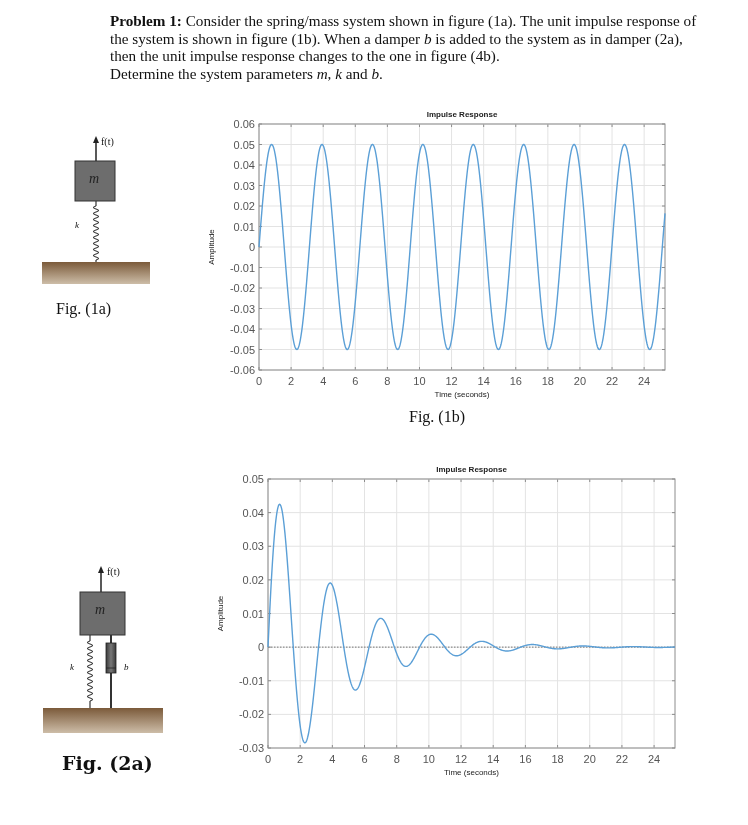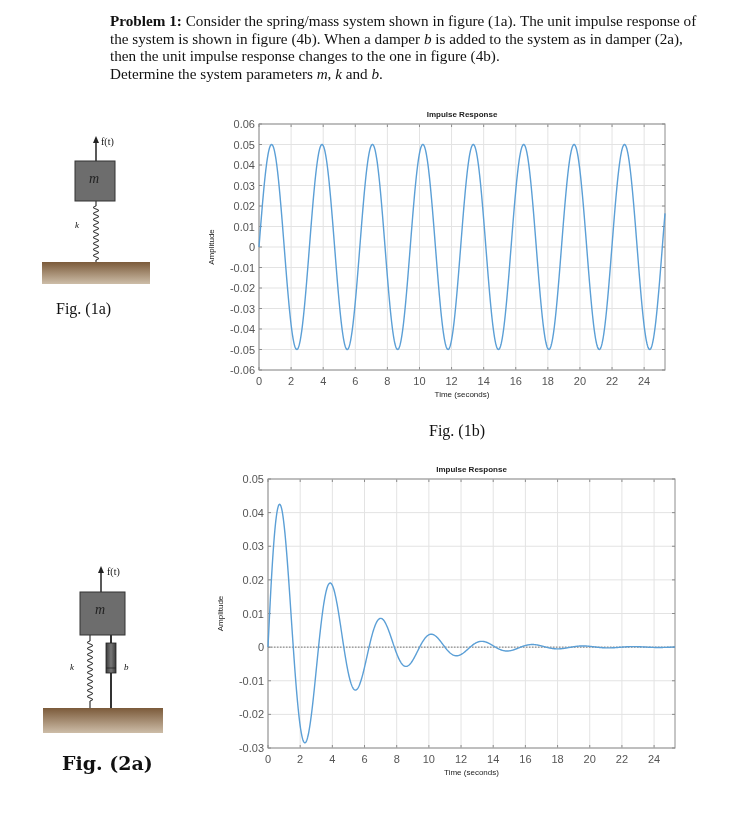--- a/index.html
+++ b/index.html
@@ -10,21 +10,21 @@
   .fig-caption { position:absolute; font-size:16px; }
   .fig-caption.bold { font-weight:bold; font-family:"DejaVu Serif", serif; font-size:19px; }
   svg text { font-family:"Liberation Sans", sans-serif; }
   .chart { position:absolute; left:0; top:0; }
 </style>
 </head>
 <body>
 
 <div class="problem">
   <div><b>Problem 1:</b><span> Consider the spring/mass system shown in figure (1a). The unit impulse response of</span></div>
-  <div><span>the system is shown in figure (4b). When a damper </span><i>b</i><span> is added to the system as in damper (2a),</span></div>
+  <div><span>the system is shown in figure (1b). When a damper </span><i>b</i><span> is added to the system as in damper (2a),</span></div>
   <div>then the unit impulse response changes to the one in figure (4b).</div>
   <div><span>Determine the system parameters </span><i>m</i><span>, </span><i>k</i><span> and </span><i>b</i><span>.</span></div>
 </div>
 
 <svg class="chart" width="748" height="825" style="pointer-events:none">
   <defs>
     <linearGradient id="ground" x1="0" y1="0" x2="0" y2="1">
       <stop offset="0" stop-color="#7b5a3a"></stop>
       <stop offset="1" stop-color="#cdbda8"></stop>
     </linearGradient>
@@ -185,21 +185,21 @@
     <line x1="259" y1="370" x2="665" y2="370" stroke="#e3e3e3" stroke-width="1"></line>
     <line x1="259" y1="370" x2="262" y2="370" stroke="#8c8c8c" stroke-width="1"></line>
     <line x1="665" y1="370" x2="662" y2="370" stroke="#8c8c8c" stroke-width="1"></line>
     <text x="255" y="374" font-size="11" text-anchor="end" fill="#555555">-0.06</text>
     <rect x="259" y="124" width="406" height="246" fill="none" stroke="#8c8c8c" stroke-width="1"></rect>
     <path d="M259.00,247.00L259.34,242.68L259.68,238.37L260.01,234.07L260.35,229.79L260.69,225.55L261.03,221.34L261.37,217.18L261.71,213.08L262.05,209.03L262.38,205.05L262.72,201.14L263.06,197.32L263.40,193.58L263.74,189.94L264.07,186.41L264.41,182.97L264.75,179.66L265.09,176.46L265.43,173.39L265.77,170.45L266.11,167.64L266.44,164.98L266.78,162.46L267.12,160.09L267.46,157.88L267.80,155.82L268.13,153.93L268.47,152.20L268.81,150.64L269.15,149.26L269.49,148.04L269.83,147.00L270.17,146.14L270.50,145.46L270.84,144.96L271.18,144.64L271.52,144.51L271.86,144.55L272.19,144.78L272.53,145.19L272.87,145.78L273.21,146.55L273.55,147.50L273.89,148.62L274.23,149.92L274.56,151.39L274.90,153.04L275.24,154.85L275.58,156.82L275.92,158.96L276.25,161.25L276.59,163.69L276.93,166.28L277.27,169.01L277.61,171.89L277.95,174.89L278.29,178.03L278.62,181.29L278.96,184.66L279.30,188.15L279.64,191.74L279.98,195.43L280.31,199.21L280.65,203.07L280.99,207.01L281.33,211.03L281.67,215.10L282.01,219.24L282.35,223.42L282.68,227.65L283.02,231.91L283.36,236.20L283.70,240.50L284.04,244.82L284.38,249.14L284.71,253.46L285.05,257.77L285.39,262.05L285.73,266.32L286.07,270.54L286.40,274.73L286.74,278.86L287.08,282.94L287.42,286.95L287.76,290.90L288.10,294.76L288.44,298.54L288.77,302.23L289.11,305.82L289.45,309.31L289.79,312.68L290.13,315.94L290.46,319.08L290.80,322.09L291.14,324.96L291.48,327.70L291.82,330.29L292.16,332.73L292.50,335.03L292.83,337.16L293.17,339.14L293.51,340.95L293.85,342.59L294.19,344.07L294.52,345.37L294.86,346.50L295.20,347.45L295.54,348.22L295.88,348.81L296.22,349.22L296.56,349.45L296.89,349.49L297.23,349.36L297.57,349.04L297.91,348.54L298.25,347.86L298.58,347.00L298.92,345.97L299.26,344.76L299.60,343.37L299.94,341.81L300.28,340.09L300.62,338.19L300.95,336.14L301.29,333.93L301.63,331.56L301.97,329.04L302.31,326.38L302.64,323.58L302.98,320.64L303.32,317.57L303.66,314.37L304.00,311.05L304.34,307.62L304.68,304.09L305.01,300.45L305.35,296.71L305.69,292.89L306.03,288.98L306.37,285.01L306.70,280.96L307.04,276.85L307.38,272.69L307.72,268.49L308.06,264.24L308.40,259.97L308.74,255.67L309.07,251.36L309.41,247.04L309.75,242.72L310.09,238.40L310.43,234.10L310.76,229.83L311.10,225.58L311.44,221.38L311.78,217.22L312.12,213.11L312.46,209.06L312.80,205.08L313.13,201.18L313.47,197.35L313.81,193.62L314.15,189.97L314.49,186.43L314.82,183.00L315.16,179.68L315.50,176.49L315.84,173.41L316.18,170.47L316.52,167.66L316.86,165.00L317.19,162.48L317.53,160.11L317.87,157.90L318.21,155.84L318.55,153.94L318.88,152.22L319.22,150.66L319.56,149.27L319.90,148.05L320.24,147.01L320.58,146.15L320.92,145.47L321.25,144.97L321.59,144.64L321.93,144.51L322.27,144.55L322.61,144.78L322.94,145.18L323.28,145.77L323.62,146.54L323.96,147.49L324.30,148.61L324.64,149.91L324.98,151.38L325.31,153.02L325.65,154.83L325.99,156.80L326.33,158.94L326.67,161.23L327.00,163.67L327.34,166.26L327.68,168.99L328.02,171.86L328.36,174.87L328.70,178.00L329.04,181.26L329.37,184.63L329.71,188.12L330.05,191.71L330.39,195.39L330.73,199.17L331.06,203.04L331.40,206.98L331.74,210.99L332.08,215.07L332.42,219.20L332.76,223.39L333.09,227.61L333.43,231.87L333.77,236.16L334.11,240.47L334.45,244.79L334.79,249.11L335.13,253.42L335.46,257.73L335.80,262.02L336.14,266.28L336.48,270.51L336.82,274.69L337.15,278.83L337.49,282.91L337.83,286.92L338.17,290.86L338.51,294.73L338.85,298.51L339.19,302.20L339.52,305.79L339.86,309.28L340.20,312.66L340.54,315.92L340.88,319.05L341.22,322.06L341.55,324.94L341.89,327.68L342.23,330.27L342.57,332.71L342.91,335.01L343.25,337.14L343.58,339.12L343.92,340.93L344.26,342.58L344.60,344.06L344.94,345.36L345.27,346.49L345.61,347.44L345.95,348.21L346.29,348.80L346.63,349.22L346.97,349.45L347.31,349.49L347.64,349.36L347.98,349.04L348.32,348.55L348.66,347.87L349.00,347.01L349.33,345.98L349.67,344.77L350.01,343.38L350.35,341.83L350.69,340.10L351.03,338.21L351.37,336.16L351.70,333.95L352.04,331.58L352.38,329.07L352.72,326.40L353.06,323.60L353.39,320.66L353.73,317.59L354.07,314.40L354.41,311.08L354.75,307.65L355.09,304.12L355.43,300.48L355.76,296.74L356.10,292.92L356.44,289.02L356.78,285.04L357.12,280.99L357.45,276.89L357.79,272.73L358.13,268.52L358.47,264.28L358.81,260.00L359.15,255.71L359.49,251.39L359.82,247.07L360.16,242.75L360.50,238.44L360.84,234.14L361.18,229.86L361.51,225.62L361.85,221.41L362.19,217.25L362.53,213.14L362.87,209.10L363.21,205.11L363.55,201.21L363.88,197.38L364.22,193.65L364.56,190.00L364.90,186.46L365.24,183.03L365.57,179.71L365.91,176.51L366.25,173.44L366.59,170.49L366.93,167.69L367.27,165.02L367.61,162.50L367.94,160.13L368.28,157.91L368.62,155.86L368.96,153.96L369.30,152.23L369.63,150.67L369.97,149.28L370.31,148.06L370.65,147.02L370.99,146.16L371.33,145.47L371.66,144.97L372.00,144.65L372.34,144.51L372.68,144.55L373.02,144.77L373.36,145.18L373.69,145.77L374.03,146.53L374.37,147.48L374.71,148.60L375.05,149.90L375.39,151.37L375.73,153.01L376.06,154.82L376.40,156.79L376.74,158.92L377.08,161.21L377.42,163.65L377.75,166.24L378.09,168.97L378.43,171.84L378.77,174.84L379.11,177.98L379.45,181.23L379.79,184.60L380.12,188.09L380.46,191.68L380.80,195.36L381.14,199.14L381.48,203.00L381.81,206.95L382.15,210.96L382.49,215.04L382.83,219.17L383.17,223.35L383.51,227.58L383.85,231.84L384.18,236.13L384.52,240.43L384.86,244.75L385.20,249.07L385.54,253.39L385.88,257.70L386.21,261.98L386.55,266.24L386.89,270.47L387.23,274.66L387.57,278.79L387.90,282.87L388.24,286.89L388.58,290.83L388.92,294.70L389.26,298.48L389.60,302.17L389.94,305.76L390.27,309.25L390.61,312.63L390.95,315.89L391.29,319.03L391.63,322.04L391.97,324.91L392.30,327.65L392.64,330.25L392.98,332.69L393.32,334.99L393.66,337.13L394.00,339.11L394.33,340.92L394.67,342.57L395.01,344.04L395.35,345.35L395.69,346.48L396.02,347.43L396.36,348.21L396.70,348.80L397.04,349.21L397.38,349.45L397.72,349.50L398.06,349.36L398.39,349.05L398.73,348.55L399.07,347.88L399.41,347.02L399.75,345.99L400.09,344.78L400.42,343.39L400.76,341.84L401.10,340.12L401.44,338.23L401.78,336.18L402.12,333.97L402.45,331.60L402.79,329.09L403.13,326.43L403.47,323.63L403.81,320.69L404.14,317.62L404.48,314.42L404.82,311.11L405.16,307.68L405.50,304.15L405.84,300.51L406.17,296.77L406.51,292.95L406.85,289.05L407.19,285.07L407.53,281.03L407.87,276.92L408.20,272.76L408.54,268.56L408.88,264.31L409.22,260.04L409.56,255.74L409.90,251.43L410.24,247.11L410.57,242.79L410.91,238.47L411.25,234.18L411.59,229.90L411.93,225.66L412.26,221.45L412.60,217.29L412.94,213.18L413.28,209.13L413.62,205.15L413.96,201.24L414.30,197.41L414.63,193.68L414.97,190.03L415.31,186.49L415.65,183.06L415.99,179.74L416.33,176.54L416.66,173.46L417.00,170.52L417.34,167.71L417.68,165.04L418.02,162.52L418.36,160.15L418.69,157.93L419.03,155.87L419.37,153.97L419.71,152.24L420.05,150.68L420.38,149.29L420.72,148.07L421.06,147.03L421.40,146.16L421.74,145.48L422.08,144.97L422.41,144.65L422.75,144.51L423.09,144.55L423.43,144.77L423.77,145.17L424.11,145.76L424.45,146.53L424.78,147.47L425.12,148.59L425.46,149.89L425.80,151.36L426.14,152.99L426.48,154.80L426.81,156.77L427.15,158.90L427.49,161.19L427.83,163.63L428.17,166.21L428.50,168.94L428.84,171.81L429.18,174.82L429.52,177.95L429.86,181.20L430.20,184.58L430.53,188.06L430.87,191.65L431.21,195.33L431.55,199.11L431.89,202.97L432.23,206.91L432.56,210.93L432.90,215.00L433.24,219.14L433.58,223.32L433.92,227.54L434.26,231.80L434.60,236.09L434.93,240.40L435.27,244.71L435.61,249.03L435.95,253.35L436.29,257.66L436.63,261.95L436.96,266.21L437.30,270.44L437.64,274.62L437.98,278.76L438.32,282.84L438.66,286.85L438.99,290.80L439.33,294.67L439.67,298.45L440.01,302.14L440.35,305.73L440.68,309.22L441.02,312.60L441.36,315.86L441.70,319.00L442.04,322.01L442.38,324.89L442.71,327.63L443.05,330.23L443.39,332.67L443.73,334.97L444.07,337.11L444.41,339.09L444.75,340.90L445.08,342.55L445.42,344.03L445.76,345.34L446.10,346.47L446.44,347.42L446.77,348.20L447.11,348.80L447.45,349.21L447.79,349.44L448.13,349.50L448.47,349.36L448.81,349.05L449.14,348.56L449.48,347.88L449.82,347.03L450.16,346.00L450.50,344.79L450.83,343.41L451.17,341.85L451.51,340.13L451.85,338.24L452.19,336.19L452.53,333.99L452.87,331.62L453.20,329.11L453.54,326.45L453.88,323.65L454.22,320.71L454.56,317.64L454.89,314.45L455.23,311.14L455.57,307.71L455.91,304.18L456.25,300.54L456.59,296.81L456.92,292.99L457.26,289.08L457.60,285.11L457.94,281.06L458.28,276.96L458.62,272.80L458.95,268.59L459.29,264.35L459.63,260.07L459.97,255.78L460.31,251.46L460.65,247.14L460.99,242.82L461.32,238.51L461.66,234.21L462.00,229.94L462.34,225.69L462.68,221.48L463.01,217.32L463.35,213.21L463.69,209.16L464.03,205.18L464.37,201.27L464.71,197.45L465.04,193.71L465.38,190.06L465.72,186.52L466.06,183.09L466.40,179.77L466.74,176.56L467.07,173.49L467.41,170.54L467.75,167.73L468.09,165.06L468.43,162.54L468.77,160.17L469.11,157.95L469.44,155.89L469.78,153.99L470.12,152.26L470.46,150.69L470.80,149.30L471.13,148.08L471.47,147.04L471.81,146.17L472.15,145.48L472.49,144.98L472.83,144.65L473.16,144.51L473.50,144.55L473.84,144.77L474.18,145.17L474.52,145.75L474.86,146.52L475.19,147.46L475.53,148.58L475.87,149.88L476.21,151.34L476.55,152.98L476.89,154.78L477.23,156.75L477.56,158.88L477.90,161.17L478.24,163.61L478.58,166.19L478.92,168.92L479.25,171.79L479.59,174.79L479.93,177.92L480.27,181.18L480.61,184.55L480.95,188.03L481.29,191.62L481.62,195.30L481.96,199.08L482.30,202.94L482.64,206.88L482.98,210.89L483.31,214.97L483.65,219.10L483.99,223.28L484.33,227.51L484.67,231.77L485.01,236.05L485.35,240.36L485.68,244.68L486.02,249.00L486.36,253.32L486.70,257.62L487.04,261.91L487.38,266.17L487.71,270.40L488.05,274.59L488.39,278.72L488.73,282.80L489.07,286.82L489.40,290.77L489.74,294.64L490.08,298.42L490.42,302.11L490.76,305.70L491.10,309.19L491.44,312.57L491.77,315.84L492.11,318.98L492.45,321.99L492.79,324.87L493.13,327.61L493.47,330.21L493.80,332.66L494.14,334.95L494.48,337.09L494.82,339.07L495.16,340.89L495.50,342.54L495.83,344.02L496.17,345.33L496.51,346.46L496.85,347.42L497.19,348.19L497.52,348.79L497.86,349.21L498.20,349.44L498.54,349.50L498.88,349.37L499.22,349.06L499.55,348.56L499.89,347.89L500.23,347.04L500.57,346.01L500.91,344.80L501.25,343.42L501.59,341.87L501.92,340.15L502.26,338.26L502.60,336.21L502.94,334.00L503.28,331.64L503.62,329.13L503.95,326.47L504.29,323.67L504.63,320.74L504.97,317.67L505.31,314.48L505.64,311.17L505.98,307.74L506.32,304.21L506.66,300.57L507.00,296.84L507.34,293.02L507.67,289.12L508.01,285.14L508.35,281.09L508.69,276.99L509.03,272.83L509.37,268.63L509.70,264.38L510.04,260.11L510.38,255.81L510.72,251.50L511.06,247.18L511.40,242.86L511.74,238.55L512.07,234.25L512.41,229.97L512.75,225.73L513.09,221.52L513.43,217.36L513.76,213.25L514.10,209.20L514.44,205.21L514.78,201.30L515.12,197.48L515.46,193.74L515.79,190.09L516.13,186.55L516.47,183.12L516.81,179.79L517.15,176.59L517.49,173.51L517.83,170.57L518.16,167.76L518.50,165.09L518.84,162.56L519.18,160.19L519.52,157.97L519.86,155.90L520.19,154.01L520.53,152.27L520.87,150.70L521.21,149.31L521.55,148.09L521.88,147.04L522.22,146.18L522.56,145.49L522.90,144.98L523.24,144.65L523.58,144.51L523.91,144.55L524.25,144.77L524.59,145.17L524.93,145.75L525.27,146.51L525.61,147.45L525.94,148.57L526.28,149.86L526.62,151.33L526.96,152.97L527.30,154.77L527.64,156.74L527.97,158.86L528.31,161.15L528.65,163.58L528.99,166.17L529.33,168.90L529.67,171.77L530.00,174.77L530.34,177.90L530.68,181.15L531.02,184.52L531.36,188.00L531.70,191.59L532.03,195.27L532.37,199.05L532.71,202.91L533.05,206.85L533.39,210.86L533.73,214.93L534.07,219.07L534.40,223.25L534.74,227.47L535.08,231.73L535.42,236.02L535.76,240.32L536.10,244.64L536.43,248.96L536.77,253.28L537.11,257.59L537.45,261.88L537.79,266.14L538.13,270.37L538.46,274.55L538.80,278.69L539.14,282.77L539.48,286.79L539.82,290.73L540.15,294.60L540.49,298.39L540.83,302.08L541.17,305.68L541.51,309.17L541.85,312.55L542.18,315.81L542.52,318.95L542.86,321.96L543.20,324.84L543.54,327.59L543.88,330.18L544.22,332.64L544.55,334.93L544.89,337.08L545.23,339.06L545.57,340.88L545.91,342.53L546.25,344.01L546.58,345.32L546.92,346.45L547.26,347.41L547.60,348.19L547.94,348.79L548.28,349.21L548.61,349.44L548.95,349.50L549.29,349.37L549.63,349.06L549.97,348.57L550.31,347.90L550.64,347.04L550.98,346.01L551.32,344.81L551.66,343.43L552.00,341.88L552.34,340.16L552.67,338.28L553.01,336.23L553.35,334.02L553.69,331.66L554.03,329.15L554.37,326.50L554.70,323.70L555.04,320.76L555.38,317.70L555.72,314.51L556.06,311.19L556.39,307.77L556.73,304.24L557.07,300.60L557.41,296.87L557.75,293.05L558.09,289.15L558.42,285.17L558.76,281.13L559.10,277.02L559.44,272.87L559.78,268.66L560.12,264.42L560.45,260.15L560.79,255.85L561.13,251.54L561.47,247.22L561.81,242.90L562.15,238.58L562.49,234.28L562.82,230.01L563.16,225.76L563.50,221.55L563.84,217.39L564.18,213.28L564.52,209.23L564.85,205.25L565.19,201.34L565.53,197.51L565.87,193.77L566.21,190.12L566.55,186.58L566.88,183.14L567.22,179.82L567.56,176.62L567.90,173.54L568.24,170.59L568.58,167.78L568.91,165.11L569.25,162.58L569.59,160.21L569.93,157.98L570.27,155.92L570.61,154.02L570.94,152.28L571.28,150.72L571.62,149.32L571.96,148.10L572.30,147.05L572.63,146.18L572.97,145.49L573.31,144.98L573.65,144.65L573.99,144.51L574.33,144.54L574.66,144.76L575.00,145.16L575.34,145.74L575.68,146.50L576.02,147.44L576.36,148.56L576.70,149.85L577.03,151.32L577.37,152.95L577.71,154.75L578.05,156.72L578.39,158.84L578.72,161.13L579.06,163.56L579.40,166.15L579.74,168.87L580.08,171.74L580.42,174.74L580.75,177.87L581.09,181.12L581.43,184.49L581.77,187.97L582.11,191.56L582.45,195.24L582.79,199.01L583.12,202.87L583.46,206.81L583.80,210.82L584.14,214.90L584.48,219.03L584.82,223.21L585.15,227.44L585.49,231.70L585.83,235.98L586.17,240.29L586.51,244.60L586.85,248.93L587.18,253.24L587.52,257.55L587.86,261.84L588.20,266.10L588.54,270.33L588.88,274.52L589.21,278.66L589.55,282.74L589.89,286.75L590.23,290.70L590.57,294.57L590.90,298.36L591.24,302.05L591.58,305.65L591.92,309.14L592.26,312.52L592.60,315.78L592.94,318.93L593.27,321.94L593.61,324.82L593.95,327.56L594.29,330.16L594.63,332.62L594.97,334.92L595.30,337.06L595.64,339.04L595.98,340.86L596.32,342.51L596.66,344.00L597.00,345.31L597.33,346.44L597.67,347.40L598.01,348.18L598.35,348.78L598.69,349.20L599.02,349.44L599.36,349.50L599.70,349.37L600.04,349.06L600.38,348.57L600.72,347.90L601.05,347.05L601.39,346.02L601.73,344.82L602.07,343.44L602.41,341.89L602.75,340.18L603.09,338.29L603.42,336.25L603.76,334.04L604.10,331.68L604.44,329.17L604.78,326.52L605.12,323.72L605.45,320.79L605.79,317.72L606.13,314.53L606.47,311.22L606.81,307.80L607.14,304.27L607.48,300.63L607.82,296.90L608.16,293.08L608.50,289.18L608.84,285.21L609.17,281.16L609.51,277.06L609.85,272.90L610.19,268.70L610.53,264.46L610.87,260.18L611.20,255.89L611.54,251.57L611.88,247.25L612.22,242.93L612.56,238.62L612.90,234.32L613.24,230.04L613.57,225.80L613.91,221.59L614.25,217.42L614.59,213.31L614.93,209.26L615.27,205.28L615.60,201.37L615.94,197.54L616.28,193.80L616.62,190.15L616.96,186.61L617.29,183.17L617.63,179.85L617.97,176.64L618.31,173.56L618.65,170.61L618.99,167.80L619.33,165.13L619.66,162.60L620.00,160.23L620.34,158.00L620.68,155.94L621.02,154.04L621.36,152.30L621.69,150.73L622.03,149.33L622.37,148.11L622.71,147.06L623.05,146.19L623.38,145.50L623.72,144.99L624.06,144.66L624.40,144.51L624.74,144.54L625.08,144.76L625.41,145.16L625.75,145.74L626.09,146.50L626.43,147.44L626.77,148.55L627.11,149.84L627.44,151.30L627.78,152.94L628.12,154.74L628.46,156.70L628.80,158.83L629.14,161.11L629.47,163.54L629.81,166.12L630.15,168.85L630.49,171.72L630.83,174.72L631.17,177.84L631.50,181.09L631.84,184.46L632.18,187.94L632.52,191.52L632.86,195.21L633.20,198.98L633.54,202.84L633.87,206.78L634.21,210.79L634.55,214.86L634.89,219.00L635.23,223.18L635.57,227.40L635.90,231.66L636.24,235.95L636.58,240.25L636.92,244.57L637.26,248.89L637.60,253.21L637.93,257.52L638.27,261.80L638.61,266.07L638.95,270.30L639.29,274.48L639.63,278.62L639.96,282.70L640.30,286.72L640.64,290.67L640.98,294.54L641.32,298.32L641.65,302.02L641.99,305.62L642.33,309.11L642.67,312.49L643.01,315.76L643.35,318.90L643.68,321.92L644.02,324.80L644.36,327.54L644.70,330.14L645.04,332.60L645.38,334.90L645.72,337.04L646.05,339.03L646.39,340.85L646.73,342.50L647.07,343.99L647.41,345.30L647.75,346.43L648.08,347.39L648.42,348.18L648.76,348.78L649.10,349.20L649.44,349.44L649.78,349.50L650.11,349.37L650.45,349.07L650.79,348.58L651.13,347.91L651.47,347.06L651.81,346.03L652.14,344.83L652.48,343.46L652.82,341.91L653.16,340.19L653.50,338.31L653.84,336.26L654.17,334.06L654.51,331.70L654.85,329.20L655.19,326.54L655.53,323.75L655.87,320.81L656.20,317.75L656.54,314.56L656.88,311.25L657.22,307.83L657.56,304.29L657.89,300.66L658.23,296.93L658.57,293.11L658.91,289.21L659.25,285.24L659.59,281.20L659.92,277.09L660.26,272.94L660.60,268.73L660.94,264.49L661.28,260.22L661.62,255.92L661.96,251.61L662.29,247.29L662.63,242.97L662.97,238.65L663.31,234.35L663.65,230.08L663.99,225.83L664.32,221.62L664.66,217.46L665.00,213.35" fill="none" stroke="#5b9fd6" stroke-width="1.4"></path>
     <text x="462" y="117" font-size="8" font-weight="bold" text-anchor="middle" fill="#222">Impulse Response</text>
     <text x="462" y="397" font-size="8" text-anchor="middle" fill="#222">Time (seconds)</text>
     <text x="214" y="247" font-size="8" text-anchor="middle" fill="#222" transform="rotate(-90 214 247)">Amplitude</text>
   </svg>
-<div class="fig-caption" style="left:429px;top:408px;margin-top:14px;">Fig. (1b)</div>
+<div class="fig-caption" style="left:409px;top:408px;">Fig. (1b)</div>
 
 <svg id="chart2" class="chart" width="748" height="825" style="pointer-events:none">
     <rect x="268" y="479" width="407" height="269" fill="#fff"></rect>
     <line x1="268" y1="479" x2="268" y2="748" stroke="#e3e3e3" stroke-width="1"></line>
     <line x1="268" y1="748" x2="268" y2="745" stroke="#8c8c8c" stroke-width="1"></line>
     <line x1="268" y1="479" x2="268" y2="482" stroke="#8c8c8c" stroke-width="1"></line>
     <text x="268" y="763" font-size="11" text-anchor="middle" fill="#555555">0</text>
     <line x1="300.17391304347825" y1="479" x2="300.17391304347825" y2="748" stroke="#e3e3e3" stroke-width="1"></line>
     <line x1="300.17391304347825" y1="748" x2="300.17391304347825" y2="745" stroke="#8c8c8c" stroke-width="1"></line>
     <line x1="300.17391304347825" y1="479" x2="300.17391304347825" y2="482" stroke="#8c8c8c" stroke-width="1"></line>

